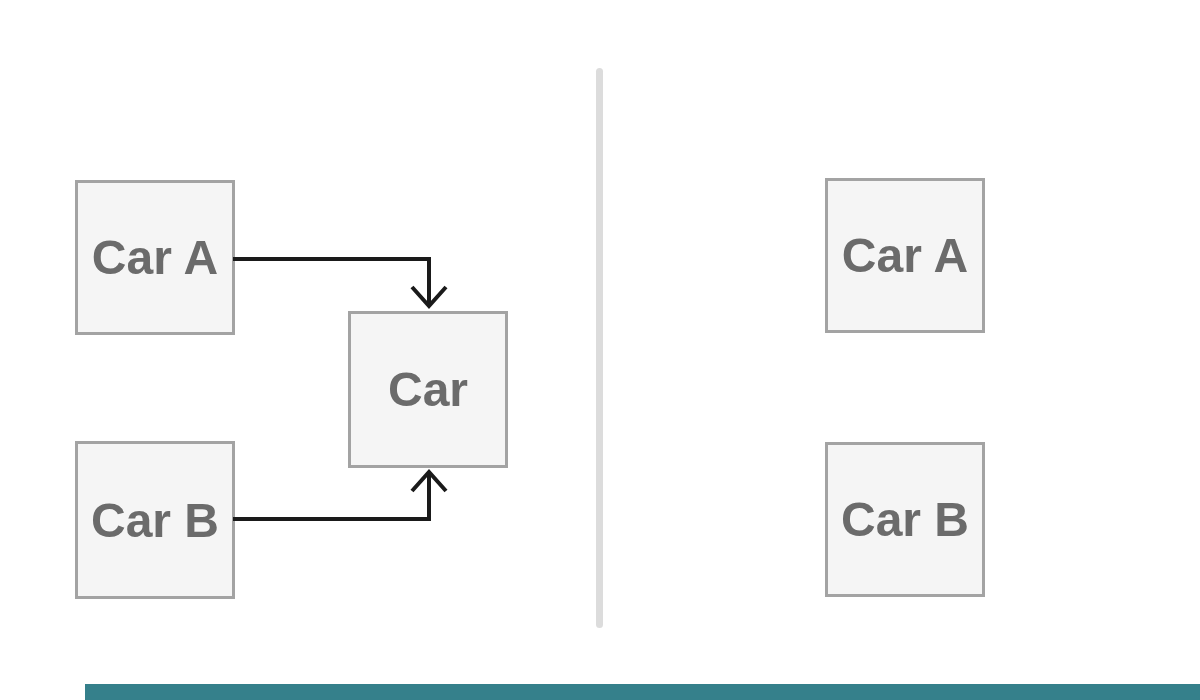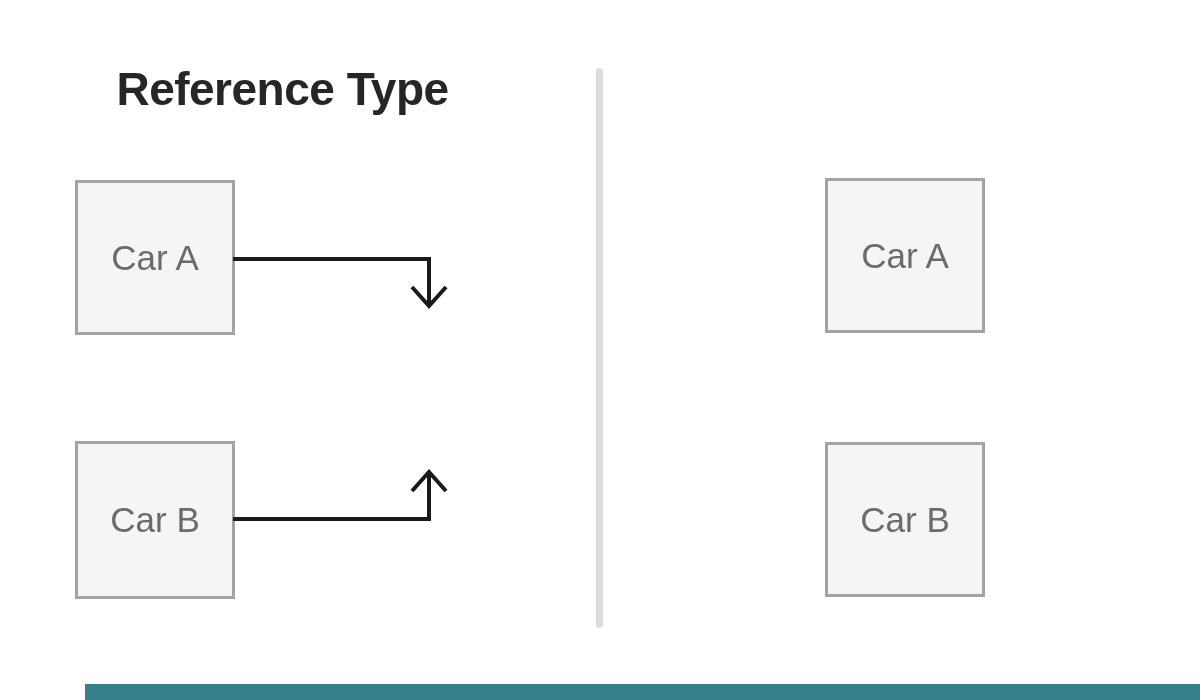--- a/index.html
+++ b/index.html
@@ -40,22 +40,22 @@
   .node {
     position: absolute;
     width: 160px; height: 155px;
     background: var(--box-fill);
     border: 3px solid var(--box-border);
     display: flex;
     align-items: center;
     justify-content: center;
   }
   .node .label {
-    font-size: 35px;
-    font-weight: 400;
+    font-size: 48px;
+    font-weight: 700;
     color: var(--box-text);
     white-space: nowrap;
   }
   .node-left-car-a  { left: 75px;  top: 180px; }
   .node-left-car-b  { left: 75px;  top: 441px; height: 158px; }
   .node-car         { left: 348px; top: 311px; height: 157px; }
   .node-right-car-a { left: 825px; top: 178px; }
   .node-right-car-b { left: 825px; top: 442px; }
 
   svg.arrows {
@@ -81,31 +81,33 @@
     left: 85px; right: 0; bottom: 0;
     height: 16px;
     background: var(--accent-bar);
   }
 </style>
 </head>
 <body>
 
 <div class="canvas">
 
-  <div class="title title-left">Reference Type</div>
 
 
   <div class="node node-left-car-a">
     <span class="label">Car A</span>
   </div>
 
   <div class="node node-left-car-b">
     <span class="label">Car B</span>
   </div>
 
+  <div class="node node-car">
+    <span class="label">Car</span>
+  </div>
 
   <div class="node node-right-car-a">
     <span class="label">Car A</span>
   </div>
 
   <div class="node node-right-car-b">
     <span class="label">Car B</span>
   </div>
 
   <svg class="arrows" viewBox="0 0 1200 700" xmlns="http://www.w3.org/2000/svg">

